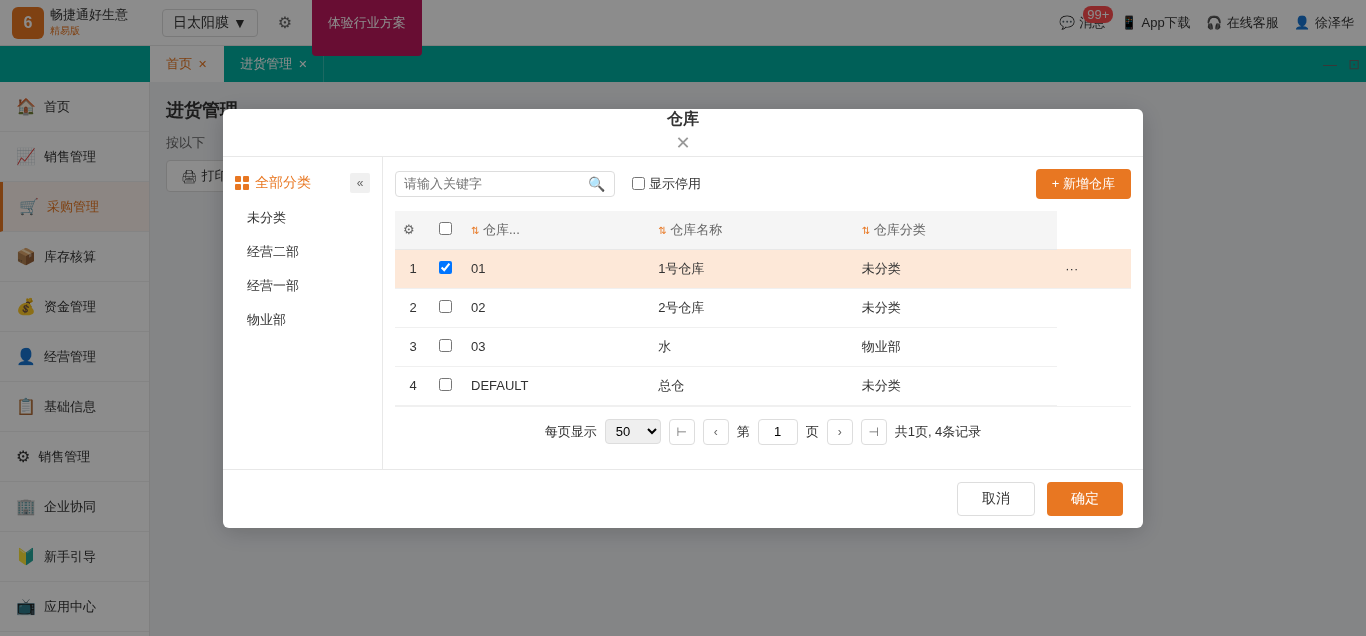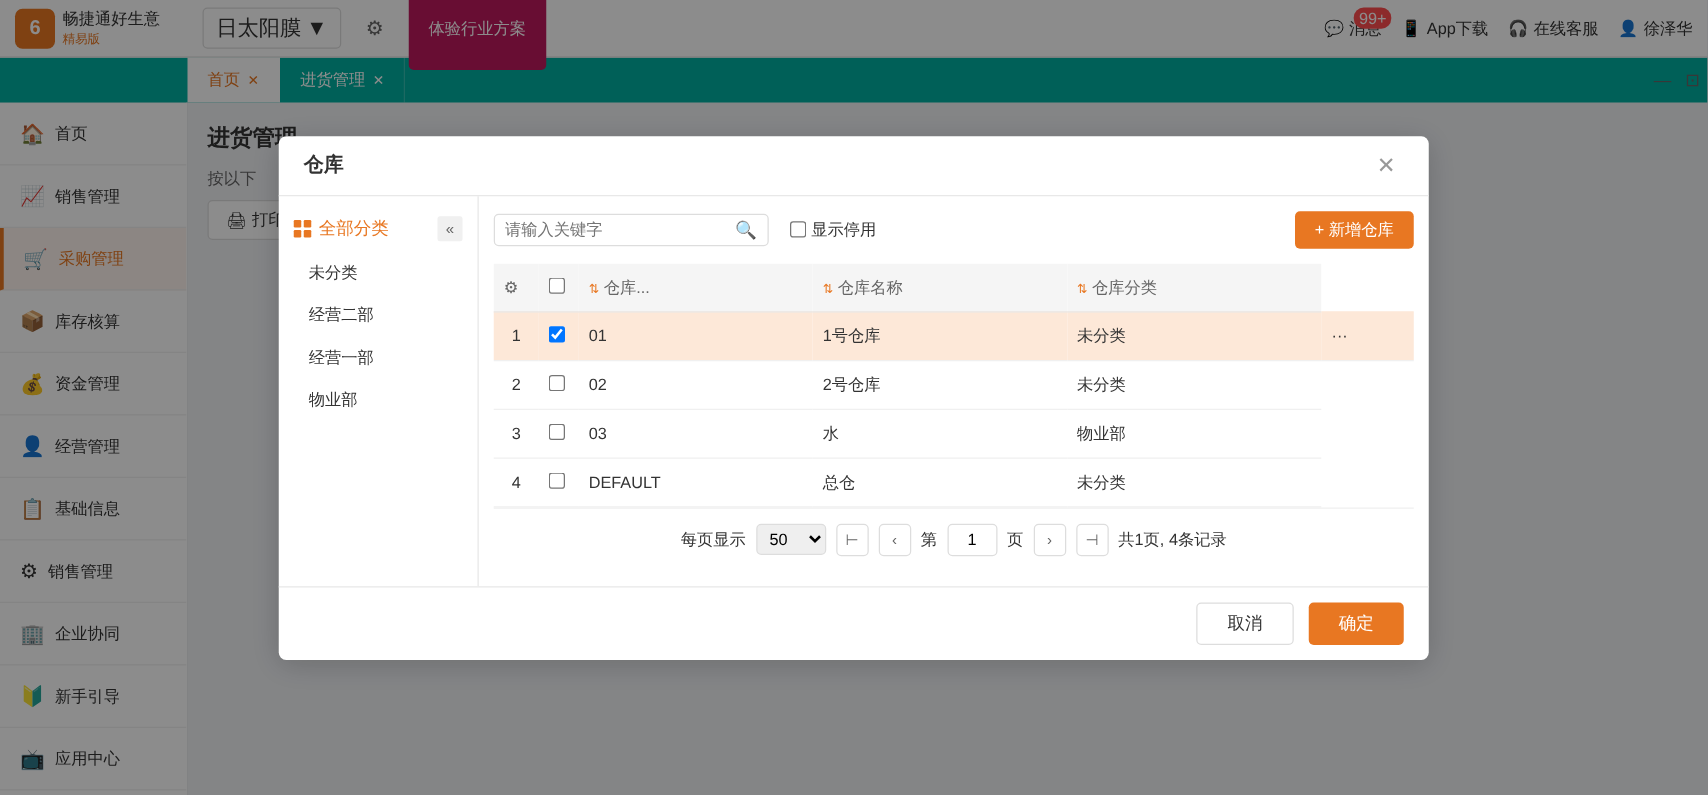--- a/index.html
+++ b/index.html
@@ -44,21 +44,21 @@
       gap: 12px;
     }
     .company-selector {
       display: flex;
       align-items: center;
       gap: 4px;
       padding: 4px 10px;
       border: 1px solid #ddd;
       border-radius: 4px;
       cursor: pointer;
-      font-size: 17px;
+      font-size: 14px;
       color: #333;
     }
     .gear-btn {
       width: 30px;
       height: 30px;
       display: flex;
       align-items: center;
       justify-content: center;
       cursor: pointer;
       color: #666;
@@ -227,20 +227,21 @@
       display: flex;
       flex-direction: column;
     }
     .dialog-header {
       height: 48px;
       padding: 0 20px;
       display: flex;
       align-items: center;
       justify-content: space-between;
       border-bottom: 1px solid #e8e8e8;
+      flex-direction: column;
     }
     .dialog-title {
       font-size: 16px;
       font-weight: bold;
       color: #333;
     }
     .close-btn {
       cursor: pointer;
       font-size: 18px;
       color: #999;

